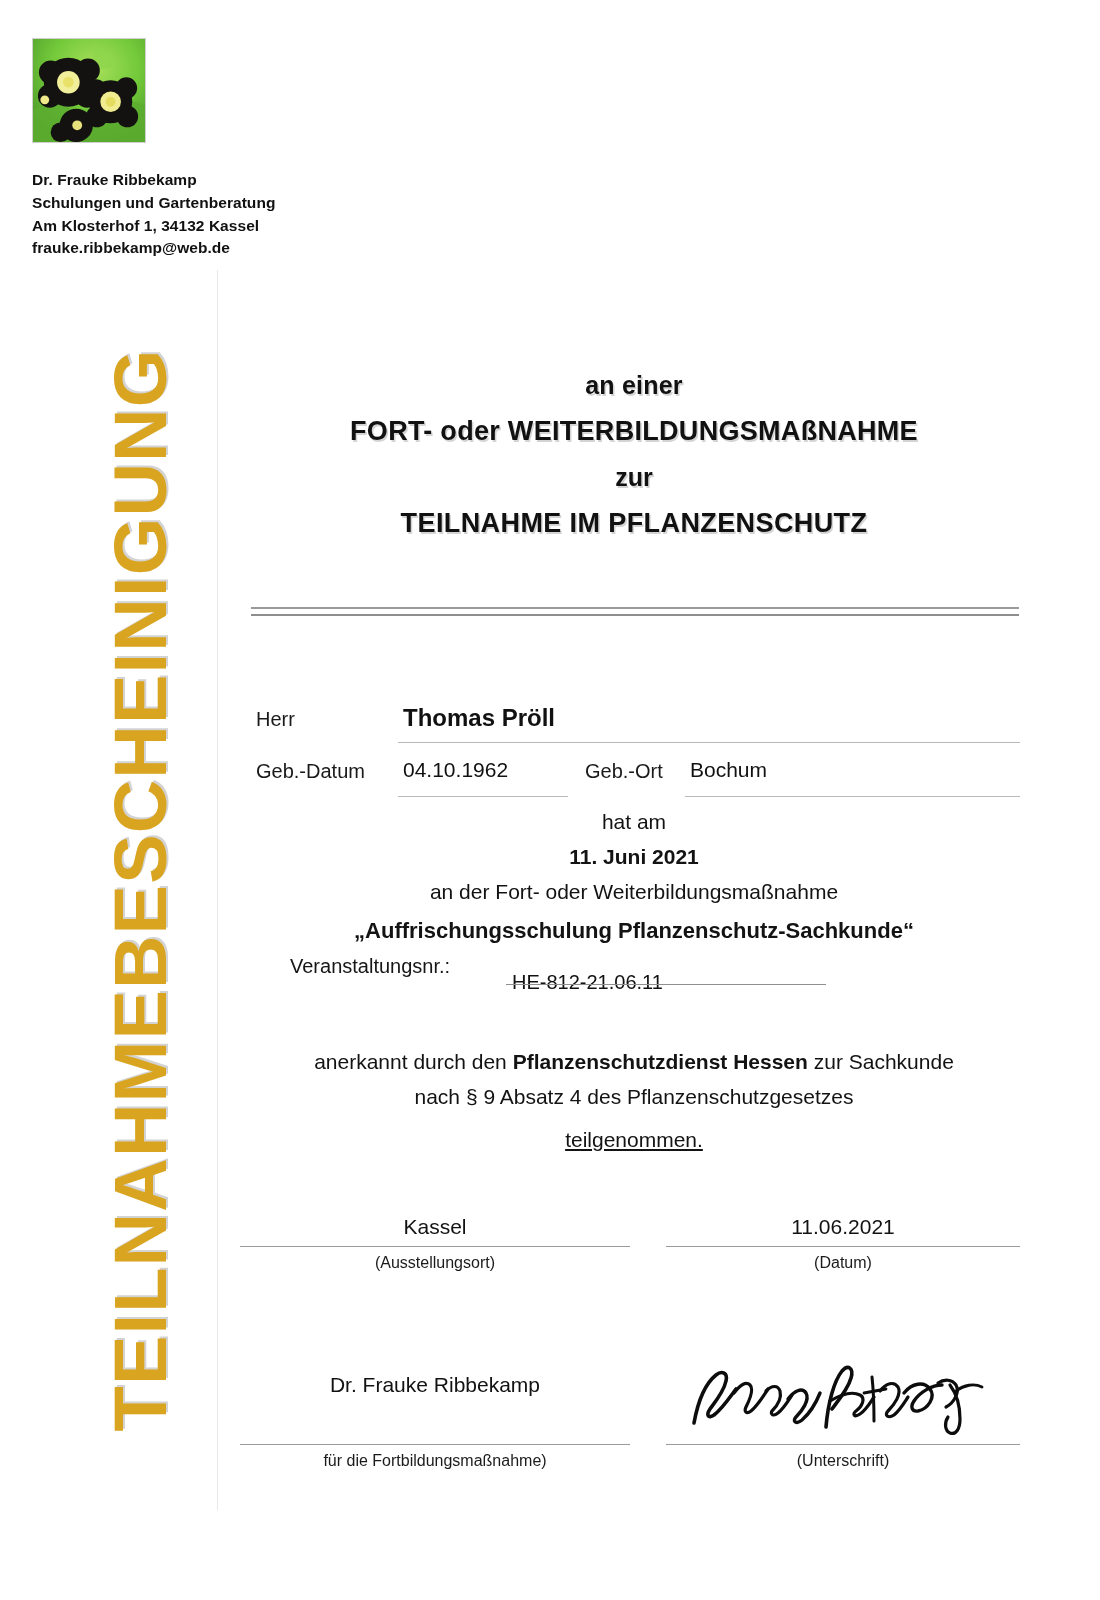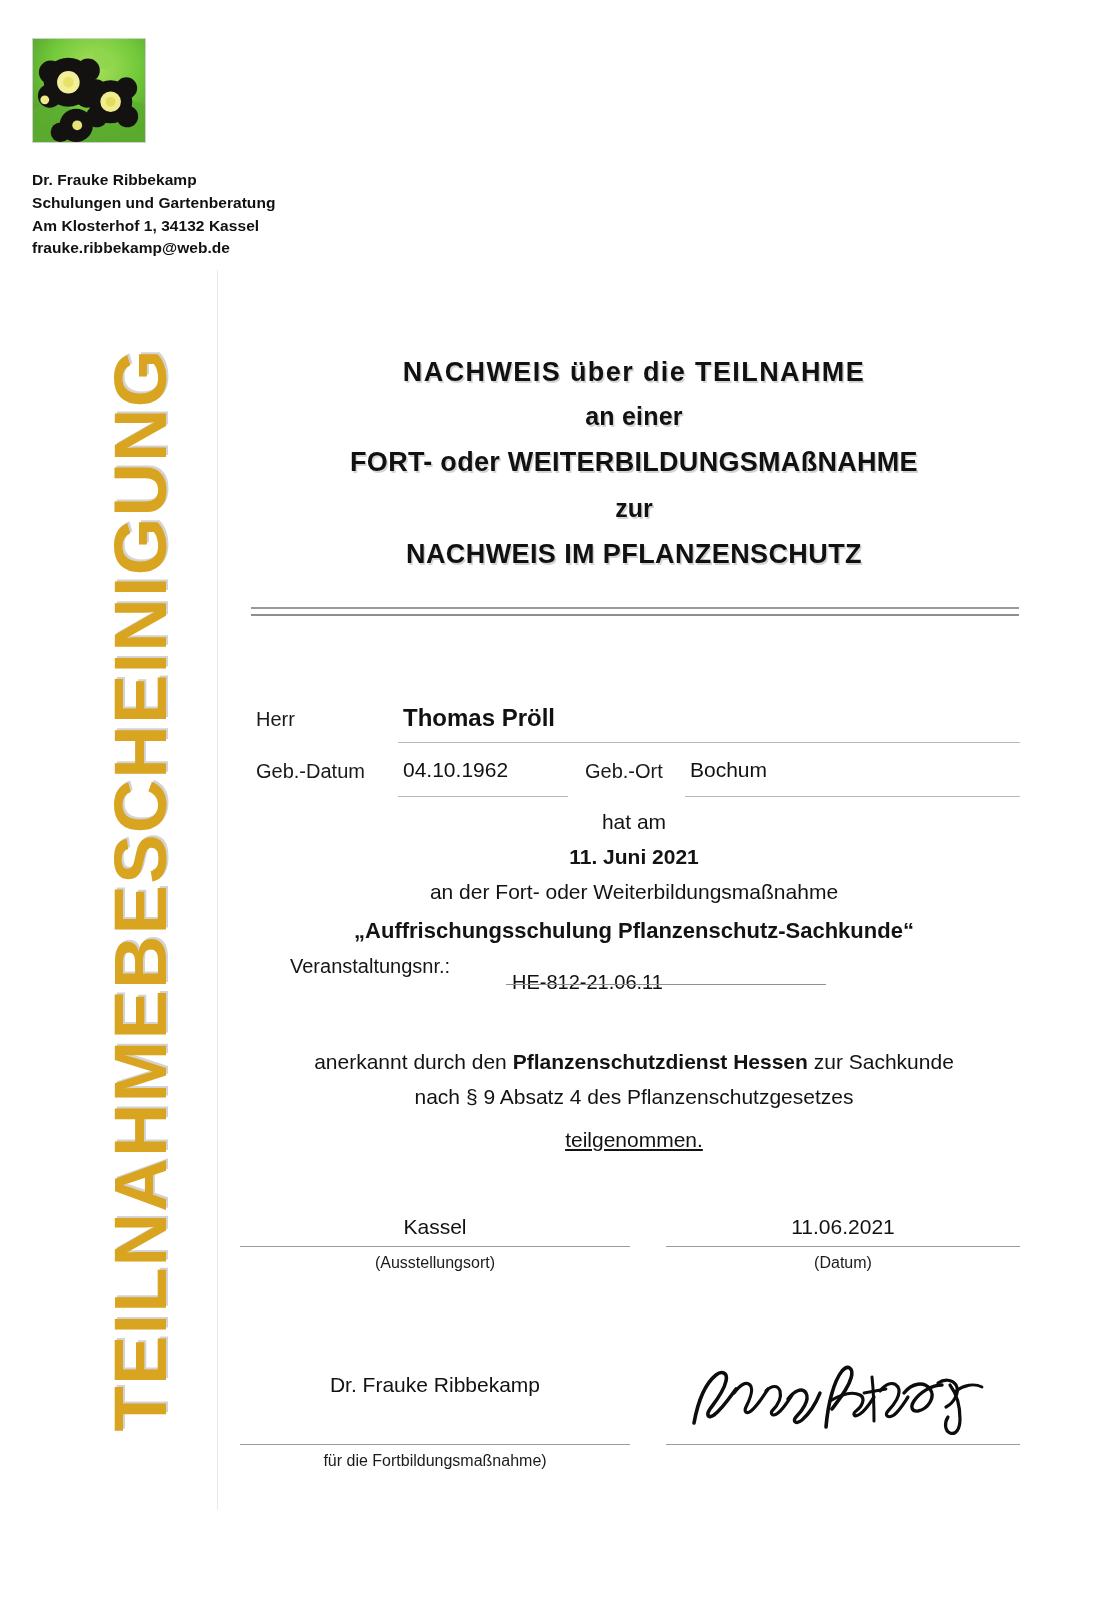--- a/index.html
+++ b/index.html
@@ -280,25 +280,24 @@
     </div>
   </div>
 
   <div id="vertical-strip">
     <div id="vertical-title">TEILNAHMEBESCHEINIGUNG</div>
   </div>
 
   <div id="main">
 
     <div id="headline">
-      <div class="h-line l1">NACHWEIS über die TEILNAHME</div>
       <div class="h-line l2">an einer</div>
       <div class="h-line l3">FORT- oder WEITERBILDUNGSMAßNAHME</div>
       <div class="h-line l4">zur</div>
-      <div class="h-line l5">NACHWEIS IM PFLANZENSCHUTZ</div>
+      <div class="h-line l5">TEILNAHME IM PFLANZENSCHUTZ</div>
     </div>
 
     <div id="divider">
       <div class="rule r1"></div>
       <div class="rule r2"></div>
     </div>
 
     <div id="person">
       <div class="frow" id="row-name">
         <span class="flabel">Herr</span>
@@ -374,17 +373,18 @@
               <path d="M176 44 L198 40" stroke-width="2.8"></path>
               <path d="M192 42 C198 34 206 32 210 38 C214 45 206 56 200 62 C196 66 200 70 206 66 C212 61 216 54 220 48" stroke-width="3.2"></path>
               <path d="M216 44 C224 34 236 32 242 40 C248 48 240 60 230 62 C224 63 222 58 226 52 C232 43 244 36 254 36" stroke-width="3.4"></path>
               <path d="M250 34 C256 30 264 30 268 36 C272 43 266 54 258 58" stroke-width="3.2"></path>
               <path d="M262 36 C268 44 272 56 272 70 C272 80 268 86 262 84 C257 82 256 74 260 68" stroke-width="3.2"></path>
               <path d="M268 42 C276 36 286 34 294 38" stroke-width="2.8"></path>
             </g>
           </svg>
         </div>
         <div class="sig-rule"></div>
+        <div class="sig-caption">(Unterschrift)</div>
       </div>
     </div>
 
   </div>
 </div>
 
 </body></html>

